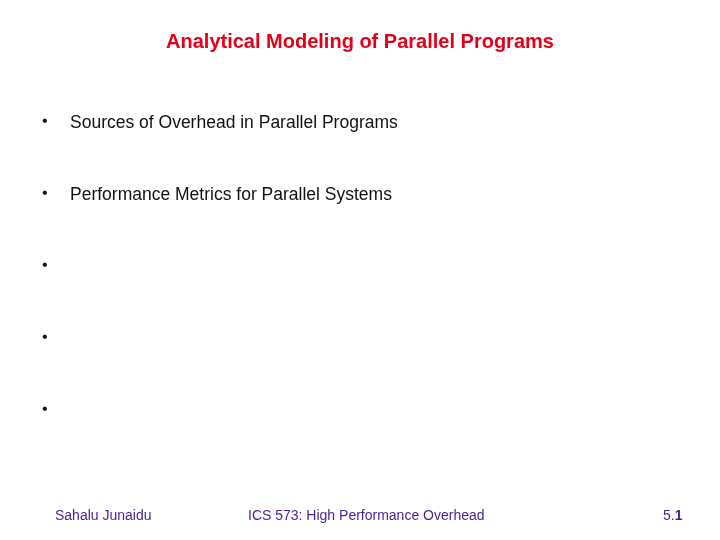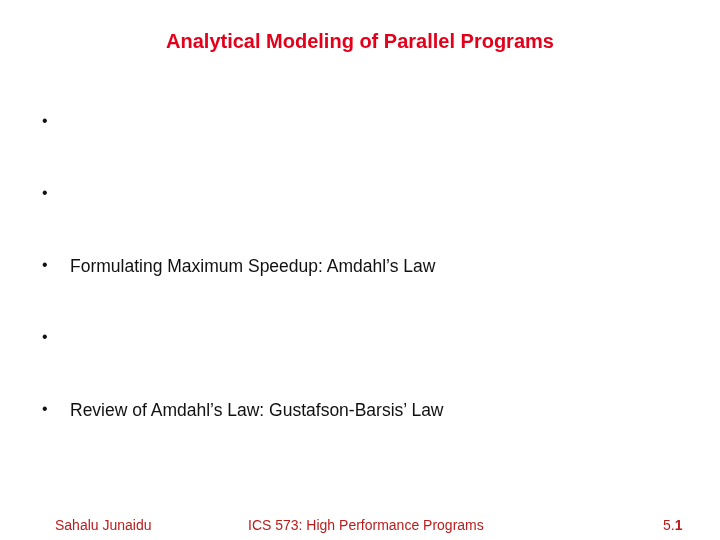--- a/index.html
+++ b/index.html
@@ -1,46 +1,46 @@
 <!DOCTYPE html>
 <html><head>
 <meta charset="utf-8">
 <style>
   html, body { margin:0; padding:0; }
   body { width:720px; height:540px; background:#ffffff; position:relative; overflow:hidden; font-family:"Liberation Sans", sans-serif; }
   .title { position:absolute; top:30px; left:0; width:720px; text-align:center; color:#e3001b; font-weight:bold; font-size:20px; }
   .bullets { position:absolute; left:42px; top:112px; margin:0; padding:0; list-style:none; }
   .bullet { height:72px; display:flex; align-items:flex-start; font-size:17.5px; color:#111; }
   .dot { width:28px; font-size:16px; }
-  .footer { position:absolute; top:507px; font-size:14px; color:#b91c1c;margin-top:10px; }
+  .footer { position:absolute; top:507px; font-size:14px; color:#4c1d95; }
   .f-left { left:55px; }
   .f-center { left:248px; }
   .f-right { left:663px; }
   .f-right b { font-weight:bold; }
 </style>
 </head>
 <body>
 
 <div class="title">Analytical Modeling of Parallel Programs</div>
 
 <ul class="bullets">
   <li class="bullet">
       <span class="dot">•</span>
+      <span>Sources of Overhead in Parallel Programs</span>
+    </li>
+  <li class="bullet">
+      <span class="dot">•</span>
+      <span>Performance Metrics for Parallel Systems</span>
     </li>
   <li class="bullet">
       <span class="dot">•</span>
     </li>
   <li class="bullet">
       <span class="dot">•</span>
-      <span>Formulating Maximum Speedup: Amdahl’s Law</span>
     </li>
   <li class="bullet">
       <span class="dot">•</span>
     </li>
-  <li class="bullet">
-      <span class="dot">•</span>
-      <span>Review of Amdahl’s Law: Gustafson-Barsis’ Law</span>
-    </li>
 </ul>
 
 <div class="footer f-left">Sahalu Junaidu</div>
-<div class="footer f-center">ICS 573: High Performance Programs</div>
+<div class="footer f-center">ICS 573: High Performance Overhead</div>
 <div class="footer f-right"><span>5.</span><b>1</b></div>
 
 </body></html>

